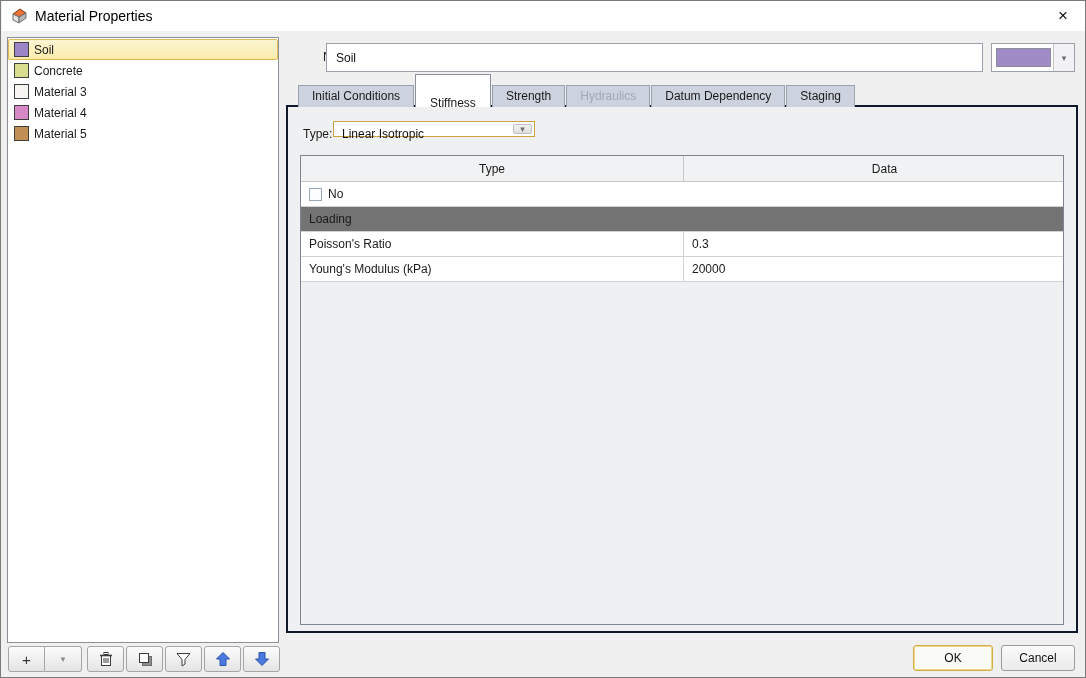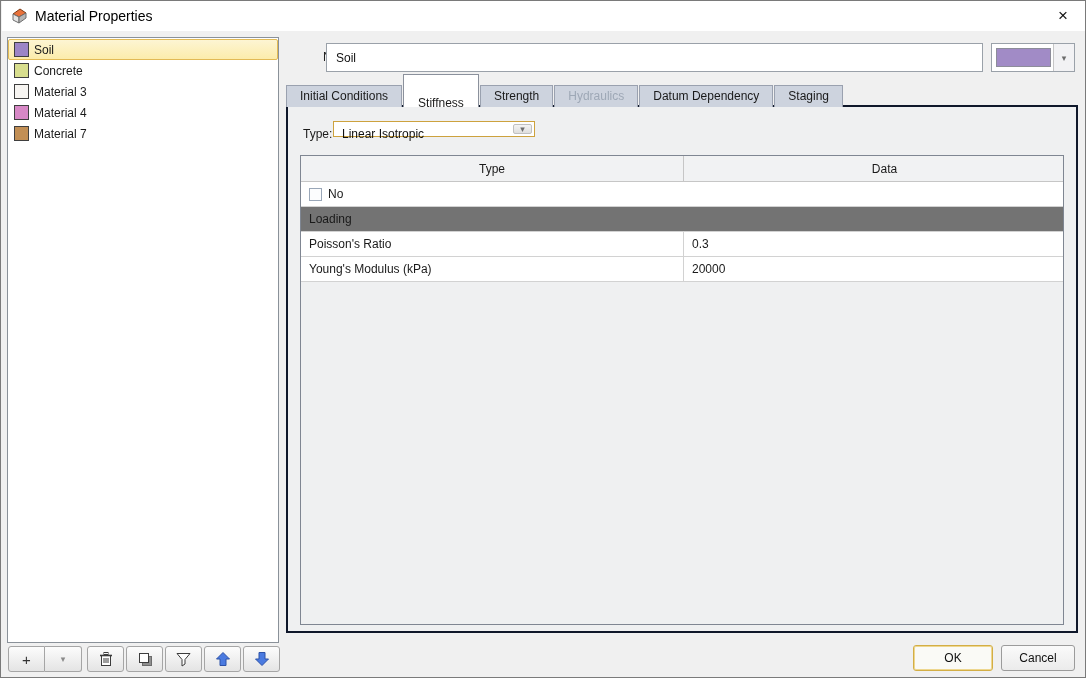--- a/index.html
+++ b/index.html
@@ -27,21 +27,21 @@
   .tbtn svg { display:block; }
   .plus-glyph { font-size:15px; color:#333; line-height:1; }
   .caret-glyph { font-size:9px; color:#8a8a8a; line-height:1; }
   
   .name-label { position:absolute; left:288px; top:42px; height:29px; line-height:29px;margin-left:34px; }
   .name-input { position:absolute; left:325px; top:42px; width:657px; height:29px; border:1px solid #9aa1a9; background:#fff; font-size:12px; padding-left:9px; color:#111; outline:none; }
   .color-btn { position:absolute; left:990px; top:42px; width:84px; height:29px; background:#fff; border:1px solid #9aa1a9; }
   .color-btn .chip { position:absolute; left:4px; top:4px; width:55px; height:19px; border:1px solid #8d8d9a; }
   .color-btn .arrow-seg { position:absolute; right:0; top:0; width:21px; height:27px; border-left:1px solid #c6c6c6; background:#f2f2f4; display:flex; align-items:center; justify-content:center; color:#6d6d6d; font-size:9px; }
   
-  .tabs { position:absolute; left:285px; top:80px; height:26px; z-index:3; display:flex; align-items:flex-end;justify-content:space-between; }
+  .tabs { position:absolute; left:297px; top:80px; height:26px; z-index:3; display:flex; align-items:flex-end;justify-content:space-between; }
   .tab { height:22px; line-height:21px; padding:0 13px; background:#cdd3de; border:1px solid #9aa1af; border-bottom:none; margin-right:1px; color:#1a1a1a; }
   .tab.active { height:26px; line-height:24px; background:#ffffff; border:1px solid #8b919c; border-bottom:none; padding:16px 14px; position:relative; z-index:4; }
   .tab.disabled { color:#9ea8b6; }
   .tabpanel { position:absolute; left:285px; top:104px; width:792px; height:528px; border:2px solid #0f172a; background:#eff0f1; z-index:1; }
   
   .type-label { position:absolute; left:15px; top:14px; height:27px; line-height:27px; }
   .combo { position:absolute; left:45px; top:14px; width:202px; height:16px; border:1px solid #cda23e; background:#fff; }
   .combo .combo-text { position:absolute; left:8px; top:0; line-height:25px; color:#111; }
   .combo .combo-arrow { position:absolute; right:2px; top:2px; bottom:2px; width:19px; background:linear-gradient(#f4f4f4,#dedede); border:1px solid #c0c0c0; border-radius:2px; display:flex; align-items:center; justify-content:center; color:#6d6d6d; font-size:9px; }
   
@@ -87,21 +87,21 @@
     <div class="mat-item">
       <span class="swatch" style="background-color: rgb(247, 245, 242);"></span>
       <span>Material 3</span>
     </div>
     <div class="mat-item">
       <span class="swatch" style="background-color: rgb(215, 136, 198);"></span>
       <span>Material 4</span>
     </div>
     <div class="mat-item">
       <span class="swatch" style="background-color: rgb(194, 143, 85);"></span>
-      <span>Material 7</span>
+      <span>Material 5</span>
     </div>
   </div>
 
   <div class="tools">
     <div class="tbtn split-left">
       <span class="plus-glyph">+</span>
     </div>
     <div class="tbtn split-right">
       <span class="caret-glyph">▾</span>
     </div>

